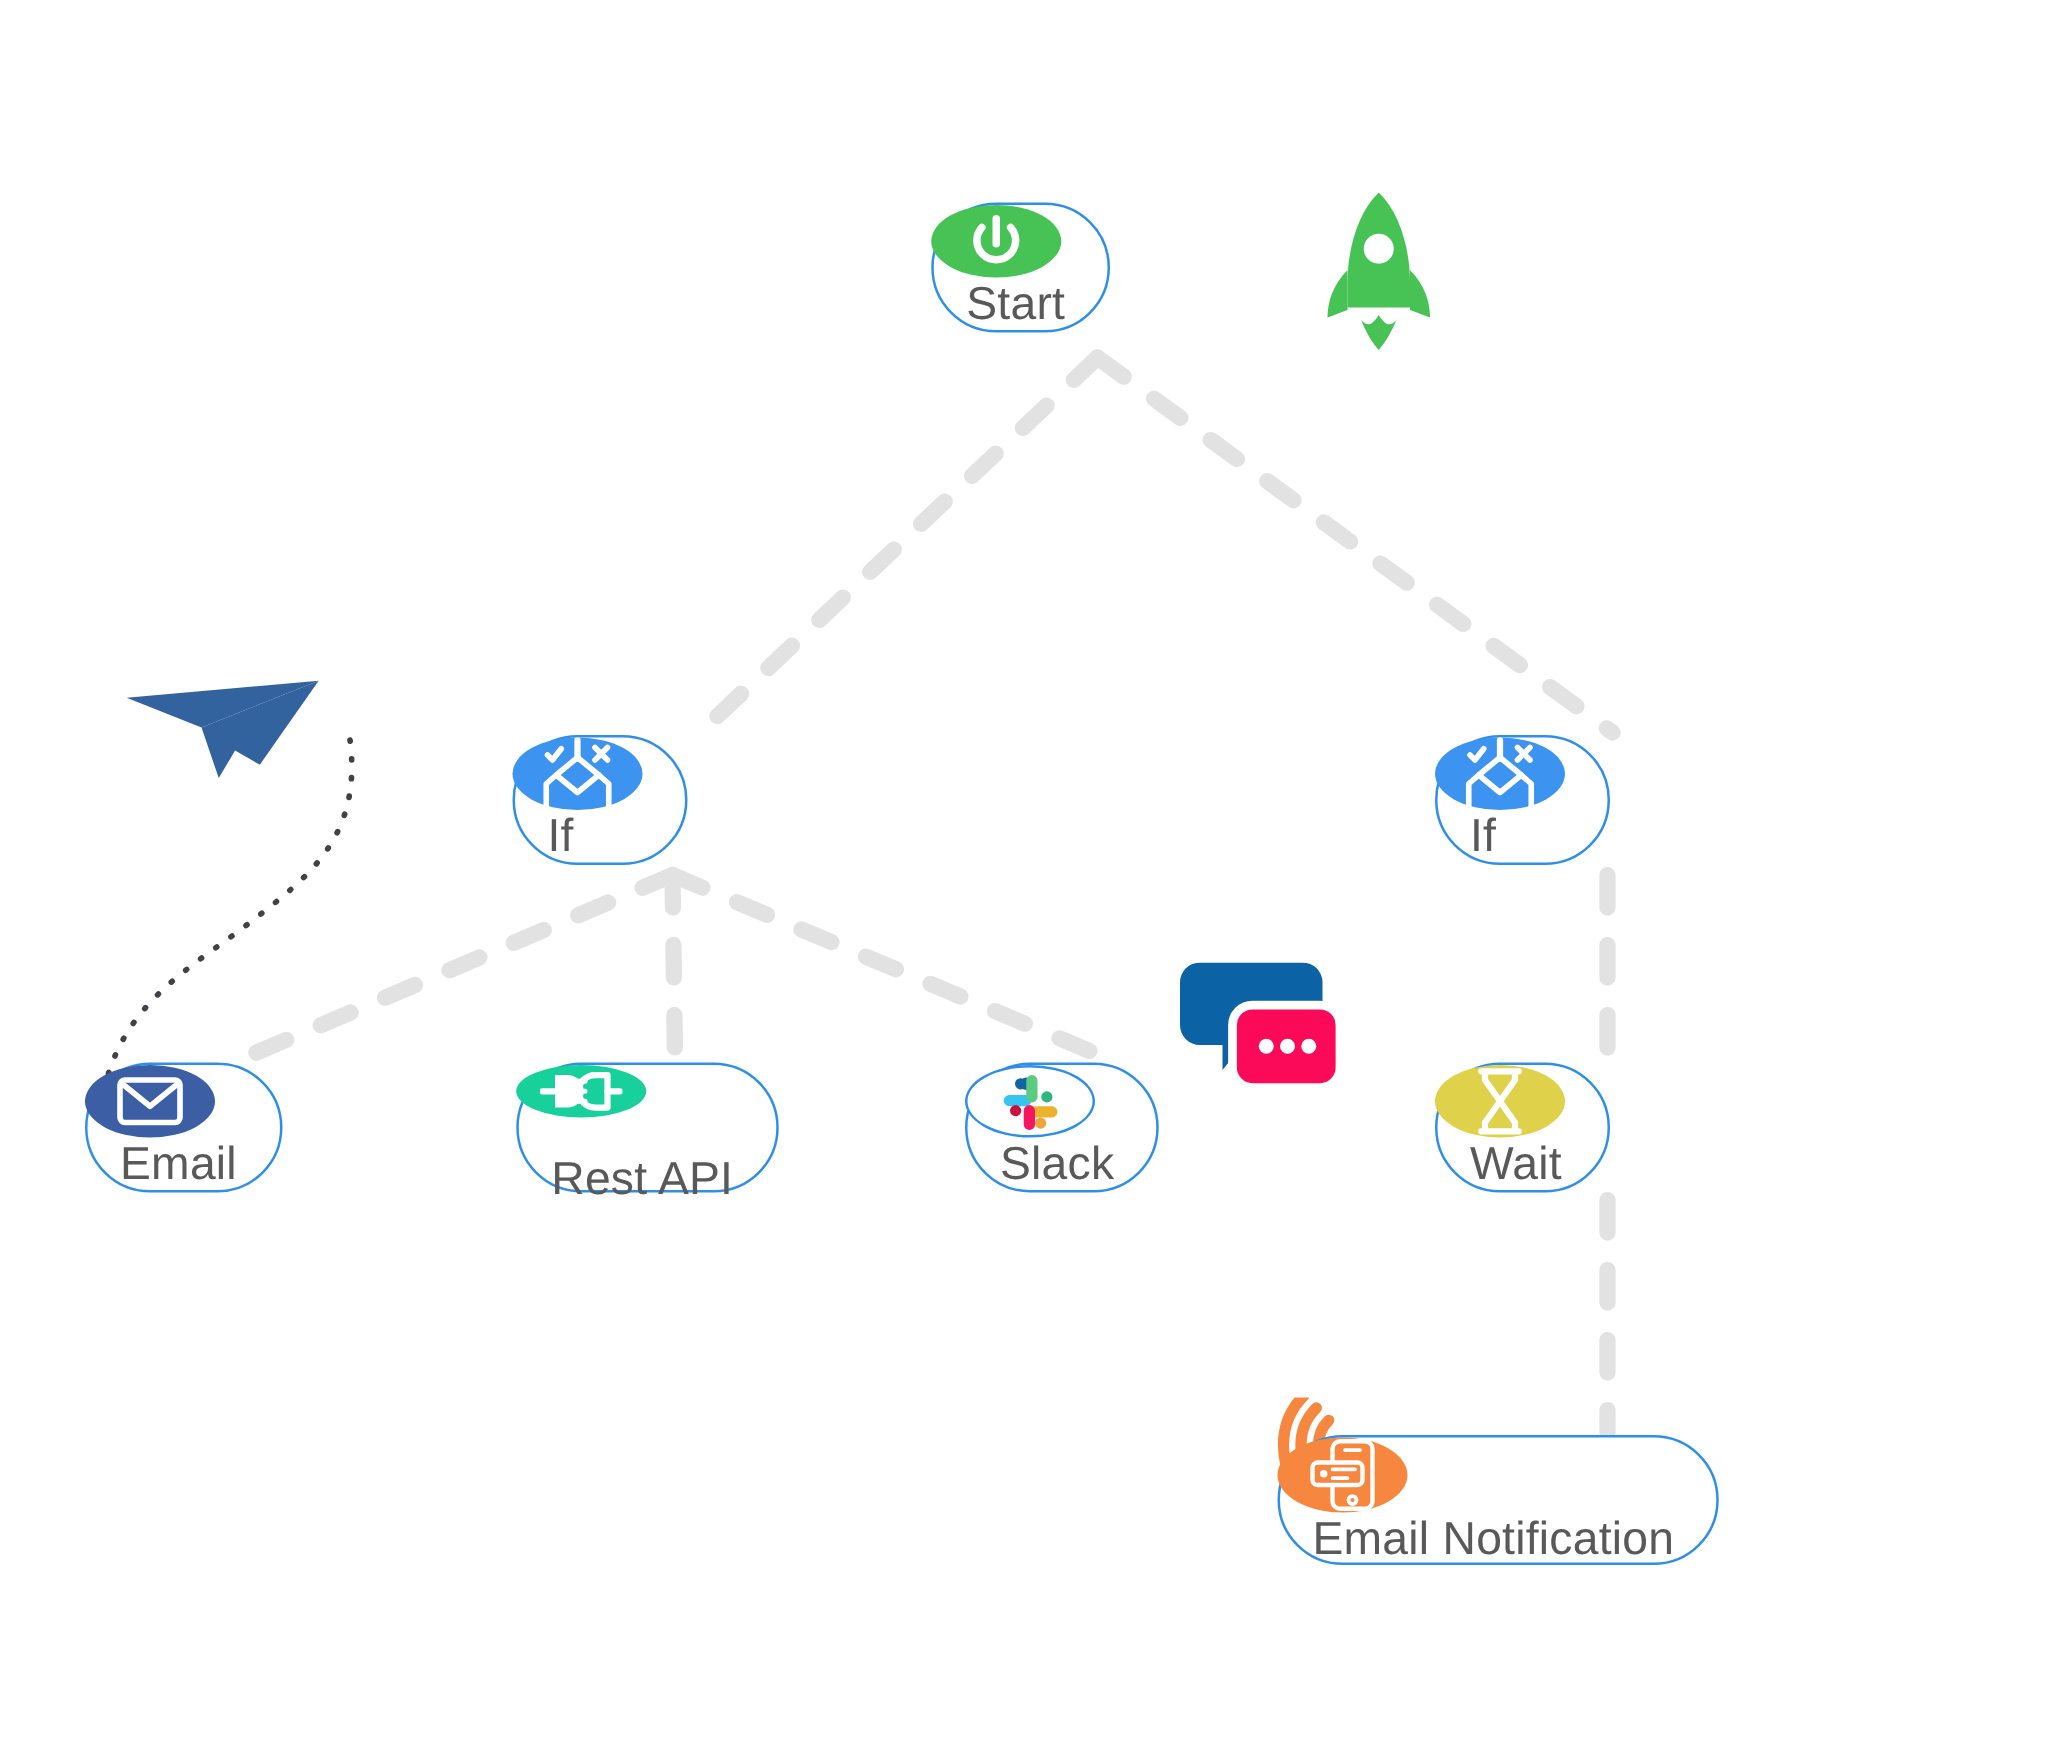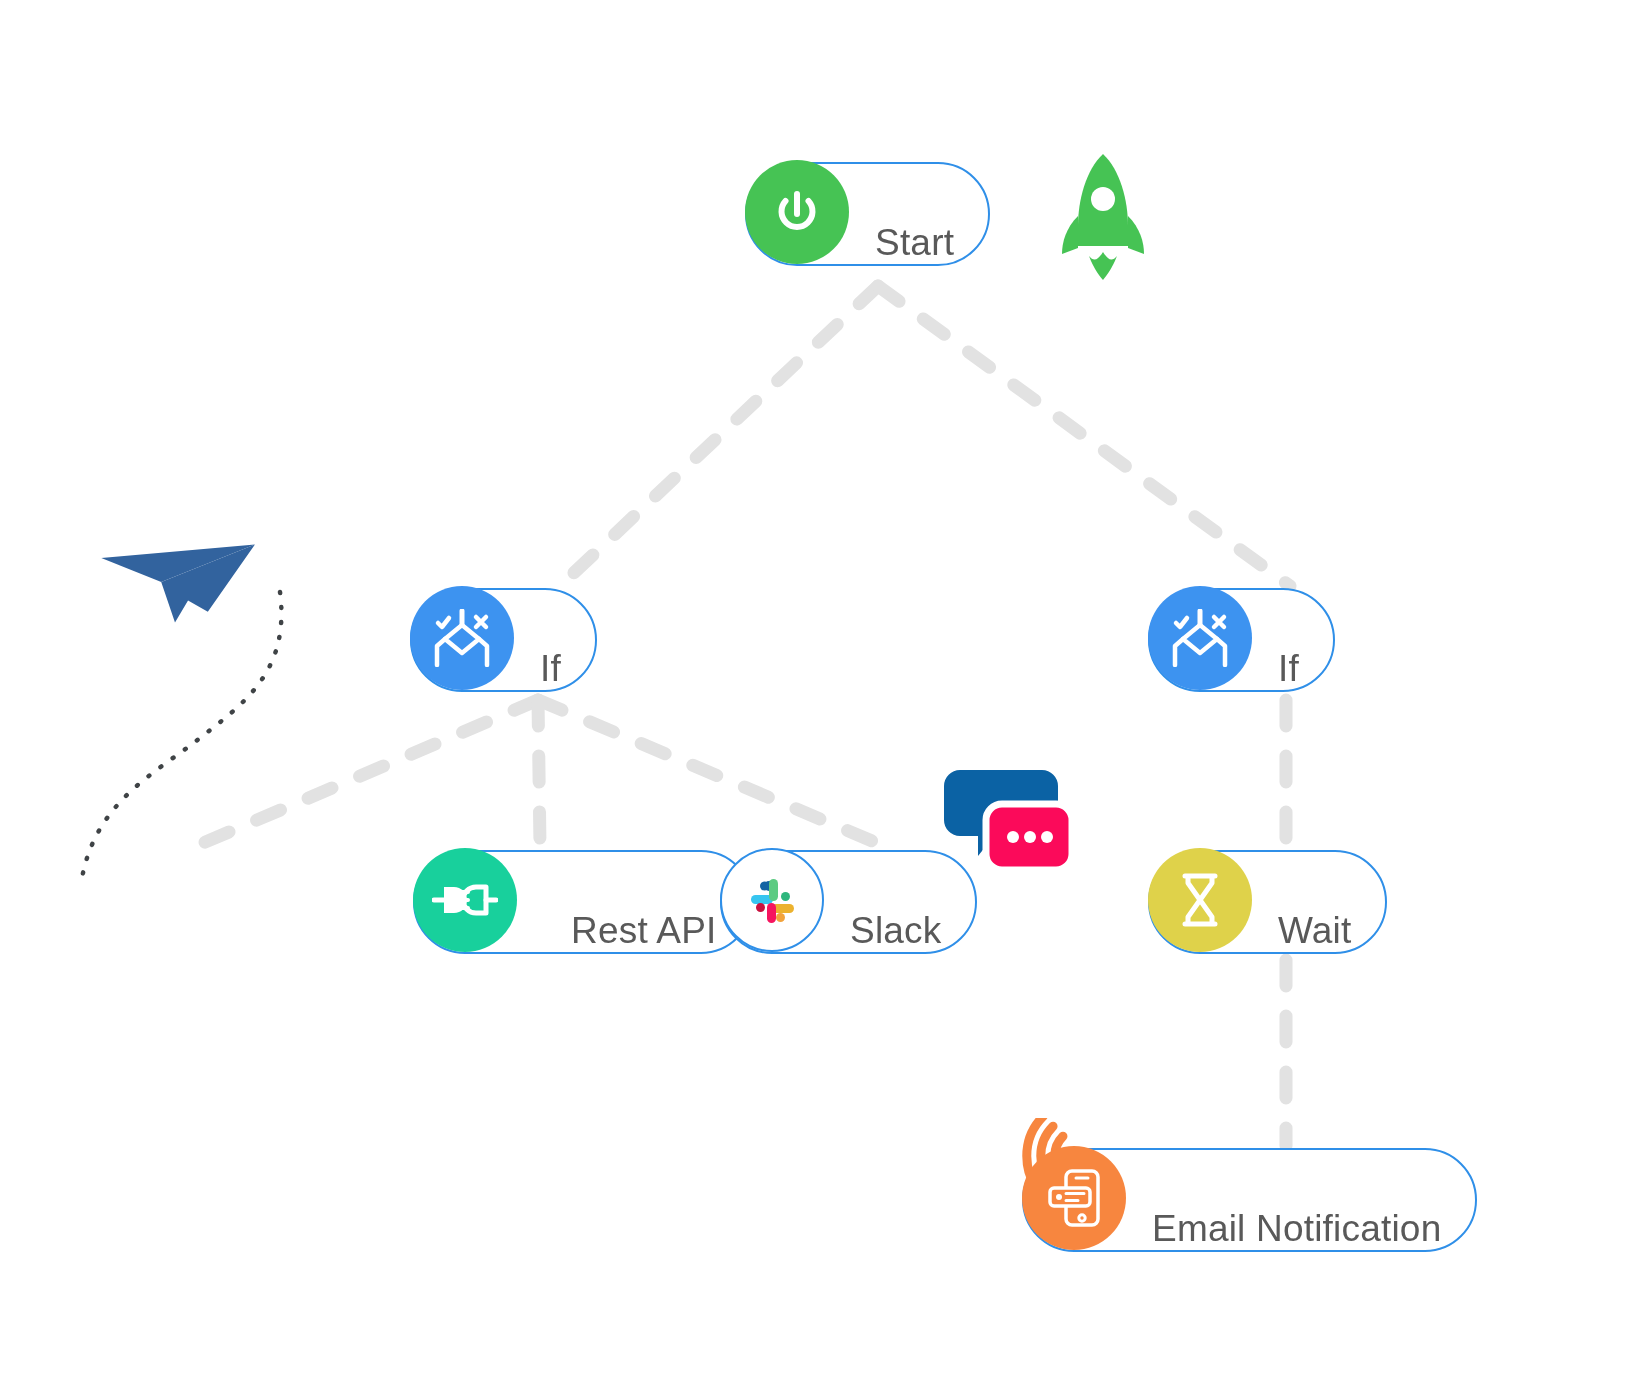--- a/index.html
+++ b/index.html
@@ -23,27 +23,28 @@
     left: 0;
     top: 0;
     width: 1636px;
     height: 1390px;
     pointer-events: none;
   }
   
   .node {
     position: absolute;
     display: flex;
-    align-items: flex-end;
+    align-items: flex-start;
     height: 104px;
     box-sizing: border-box;
     background: #ffffff;
     border: 2.5px solid #2f8fe8;
     border-radius: 52px;
     padding-right: 34px;
+    flex-direction: column;
   }
   .node .badge {
     width: 104px;
     height: 104px;
     min-width: 104px;
     border-radius: 50%;
     margin-left: -2px;
     display: flex;
     align-items: center;
     justify-content: center;
@@ -60,21 +61,21 @@
     background: #ffffff;
     border: 2.5px solid #2f8fe8;
   }
 
   
   #node-start   { left: 745px;  top: 162px;  }
   #node-if-left { left: 410px;  top: 588px;  }
   #node-if-right{ left: 1148px; top: 588px;  }
   #node-email   { left: 68px;   top: 850px;  }
   #node-restapi { left: 413px;  top: 850px; gap: 28px;  }
-  #node-slack   { left: 720px;  top: 850px;  }
+  #node-slack   { left: 772px;  top: 850px;  }
   #node-wait    { left: 1148px; top: 850px;  }
   #node-mobile  { left: 1022px; top: 1148px; }
 
   
   .deco { position: absolute; pointer-events: none; }
   #deco-rocket  { left: 1058px; top: 152px;  }
   #deco-chat    { left: 944px;  top: 770px;  }
   #deco-signal  { left: 1008px; top: 1118px; }
 </style>
 </head>
@@ -166,20 +167,29 @@
         <path d="M 31 16 L 48 30 L 31 44 L 14 30 Z" fill="none" stroke="#ffffff" stroke-width="4.5" stroke-linejoin="round"></path>
         <path d="M 14 30 L 6 37 L 6 56" fill="none" stroke="#ffffff" stroke-width="4.5" stroke-linecap="round" stroke-linejoin="round"></path>
         <path d="M 48 30 L 56 37 L 56 56" fill="none" stroke="#ffffff" stroke-width="4.5" stroke-linecap="round" stroke-linejoin="round"></path>
         <path d="M 7 14 L 11 18 L 18 9" fill="none" stroke="#ffffff" stroke-width="4.5" stroke-linecap="round" stroke-linejoin="round"></path>
         <path d="M 45 8 L 55 18 M 55 8 L 45 18" fill="none" stroke="#ffffff" stroke-width="4.5" stroke-linecap="round"></path>
       </svg>
     </div>
     <div class="label">If</div>
   </div>
 
+  <div class="node" id="node-email">
+    <div class="badge" style="background:#3b5ea5;">
+      <svg width="54" height="44" viewBox="0 0 54 44">
+        <rect x="3" y="5" width="48" height="34" rx="4" ry="4" fill="none" stroke="#ffffff" stroke-width="4.5"></rect>
+        <path d="M 6 9 L 27 26 L 48 9" fill="none" stroke="#ffffff" stroke-width="4.5" stroke-linejoin="round" stroke-linecap="round"></path>
+      </svg>
+    </div>
+    <div class="label">Email</div>
+  </div>
 
   <div class="node" id="node-restapi">
     <div class="badge" style="background:#18d09c;">
       <svg width="66" height="42" viewBox="0 0 66 42">
         <path d="M 2 21 L 12 21" stroke="#ffffff" stroke-width="5" stroke-linecap="round"></path>
         <path d="M 12 8 L 22 8 A 13 13 0 0 1 22 34 L 12 34 Z" fill="#ffffff"></path>
         <path d="M 28 13 L 36 13 M 28 21 L 36 21 M 28 29 L 36 29" stroke="#ffffff" stroke-width="4" stroke-linecap="round"></path>
         <path d="M 54 8 L 44 8 A 13 13 0 0 0 44 34 L 54 34 Z" fill="none" stroke="#ffffff" stroke-width="5" stroke-linejoin="round"></path>
         <path d="M 54 21 L 64 21" stroke="#ffffff" stroke-width="5" stroke-linecap="round"></path>
       </svg>

